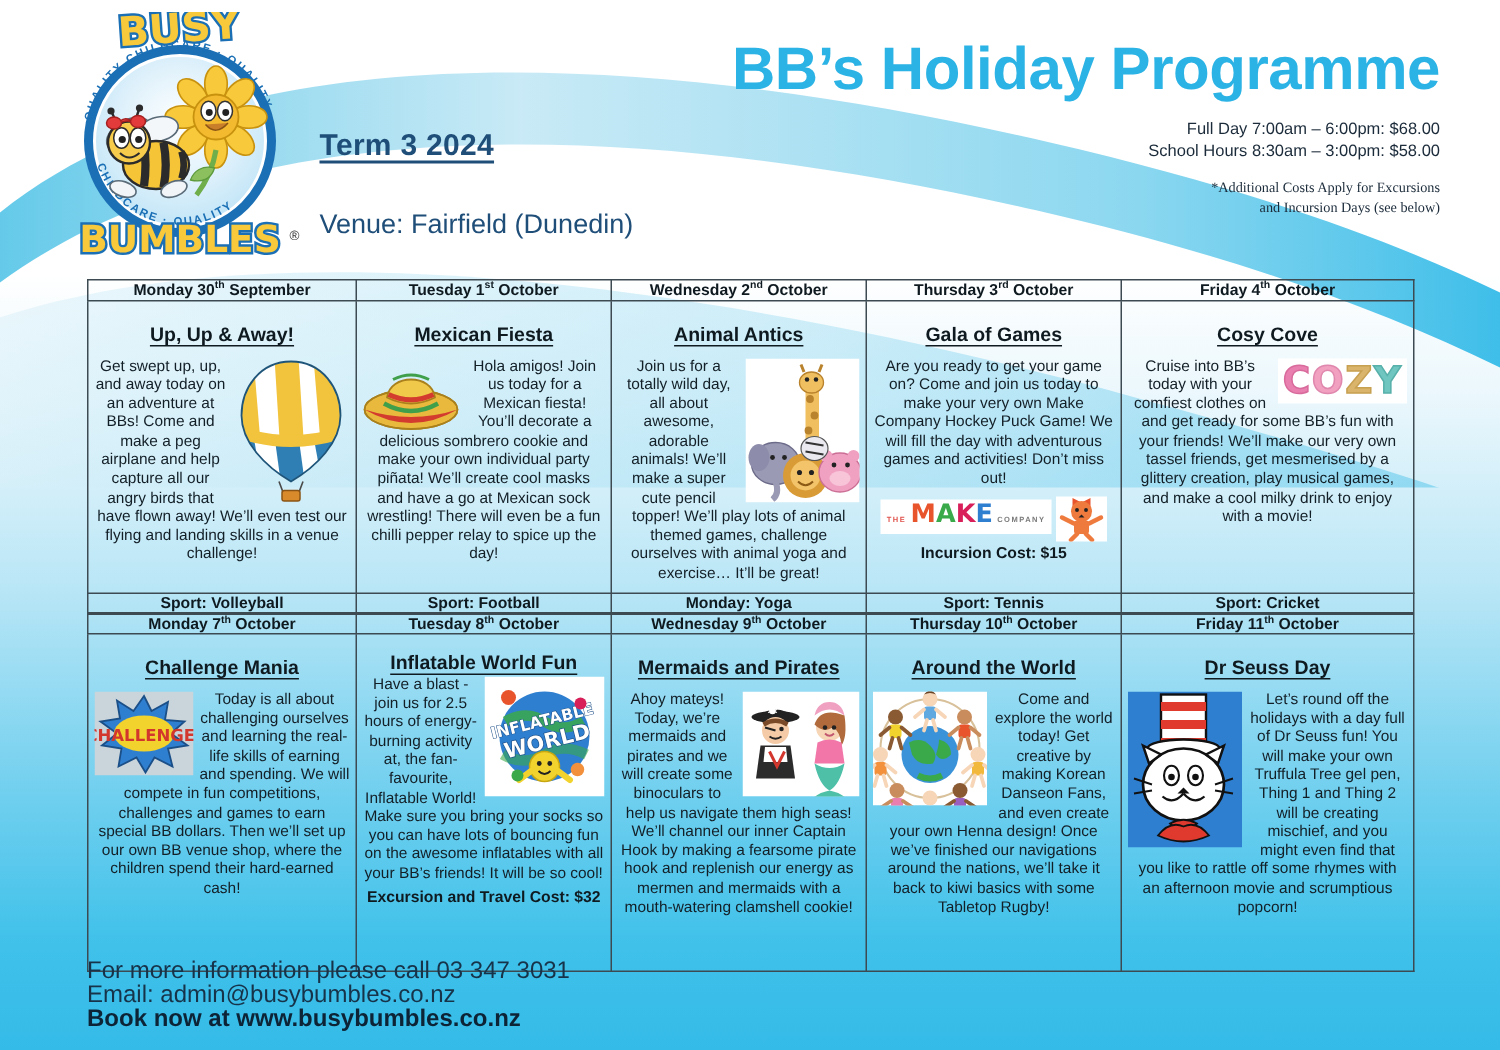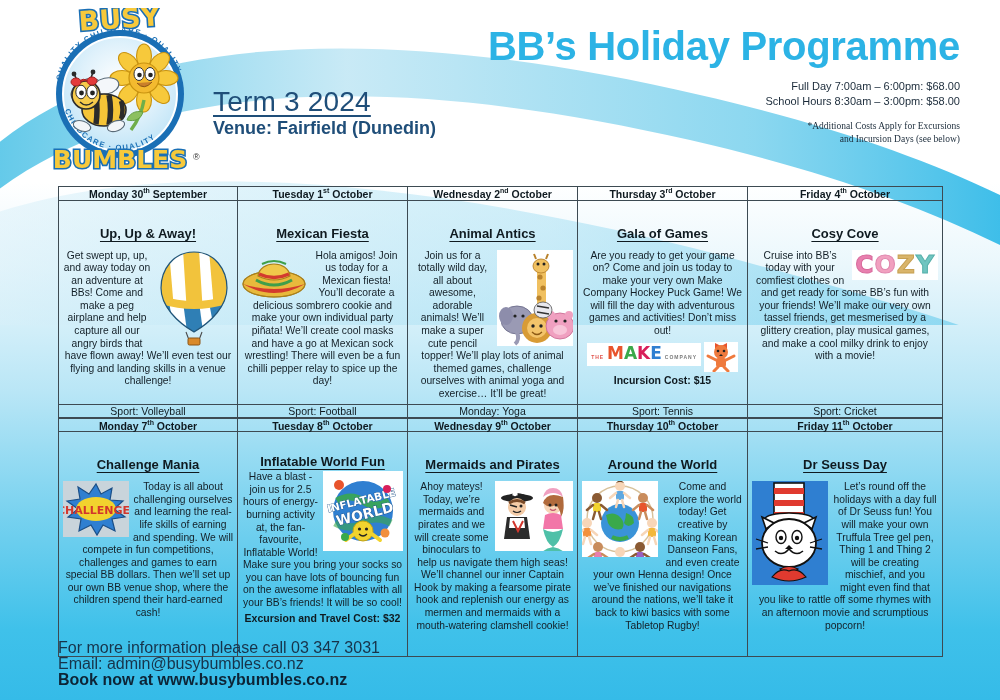--- a/index.html
+++ b/index.html
@@ -14,25 +14,25 @@
     background:linear-gradient(to bottom,#ffffff 0%,#ffffff 26%,#eaf7fc 38%,#b9e6f6 56%,#76d1ef 74%,#3fc1ea 90%,#35bbe8 100%);
   }
   
   .swoosh{position:absolute;left:0;top:0;width:1000px;height:260px;pointer-events:none;}
   .swoosh2{position:absolute;left:0;top:95px;width:1000px;height:230px;pointer-events:none;}
 
   
   .logo-wrap{position:absolute;left:36px;top:8px;width:168px;height:168px;}
   .term-block{position:absolute;left:213px;top:86px;}
   .term-title{
-    font-size:28px;font-weight:normal;color:#1f4e79;letter-spacing:.2px;
+    font-size:20px;font-weight:bold;color:#1f4e79;letter-spacing:.2px;
     text-decoration:underline;text-underline-offset:4px;text-decoration-thickness:2px;
   }
   .venue-title{
-    font-size:18px;font-weight:bold;color:#1f4e79;
+    margin-top:30px;font-size:18px;font-weight:normal;color:#1f4e79;
   }
   .main-title{
     position:absolute;right:40px;top:24px;
     font-size:40px;font-weight:bold;color:#2cb3e5;letter-spacing:-.3px;
     white-space:nowrap;
   }
   .price-lines{
     position:absolute;right:40px;top:79px;text-align:right;
     font-size:11px;color:#1b2b3a;line-height:15px;
   }
@@ -45,40 +45,40 @@
   .grid{
     position:absolute;left:58px;top:186px;width:884px;
     border-collapse:collapse;table-layout:fixed;
   }
   .grid td,.grid th{
     border:1px solid #3d4a52;
     vertical-align:top;
     padding:0;
     background:rgba(255,255,255,0.0);
   }
-  .cellpad{padding:14px 4px 3px 4px;}
+  .cellpad{padding:3px 4px 3px 4px;}
   .dayhdr{
     text-align:center;font-size:10.5px;font-weight:bold;color:#0f1a20;
     padding:3px 2px 4px 2px;white-space:nowrap;
   }
   .dayhdr sup{font-size:7px;}
   .acttitle{
     text-align:center;font-size:13px;font-weight:bold;color:#0f1a20;
     text-decoration:underline;text-underline-offset:3px;
     margin:11px 0 9px 0;line-height:15px;
   }
   .acttitle.tight{margin:8px 0 2px 0;}
   .body-text{
     font-size:10.3px;line-height:12.6px;color:#131f27;text-align:center;
   }
   .cost-line{
     font-size:10.5px;font-weight:bold;color:#0f1a20;text-align:center;margin-top:2px;
   }
   .sportcell{
-    text-align:center;font-size:10.5px;font-weight:normal;color:#0f1a20;
+    text-align:center;font-size:10.5px;font-weight:bold;color:#0f1a20;
     padding-bottom:3px;
   }
   .row1 td{height:194px;}
   .row2 td{height:224px;}
   .rowsep td{border-top:2px solid #3d4a52;}
 
   
   .pic{display:block;}
   .pic-r{float:right;margin:0 0 2px 4px;}
   .pic-l{float:left;margin:0 4px 2px 0;}

